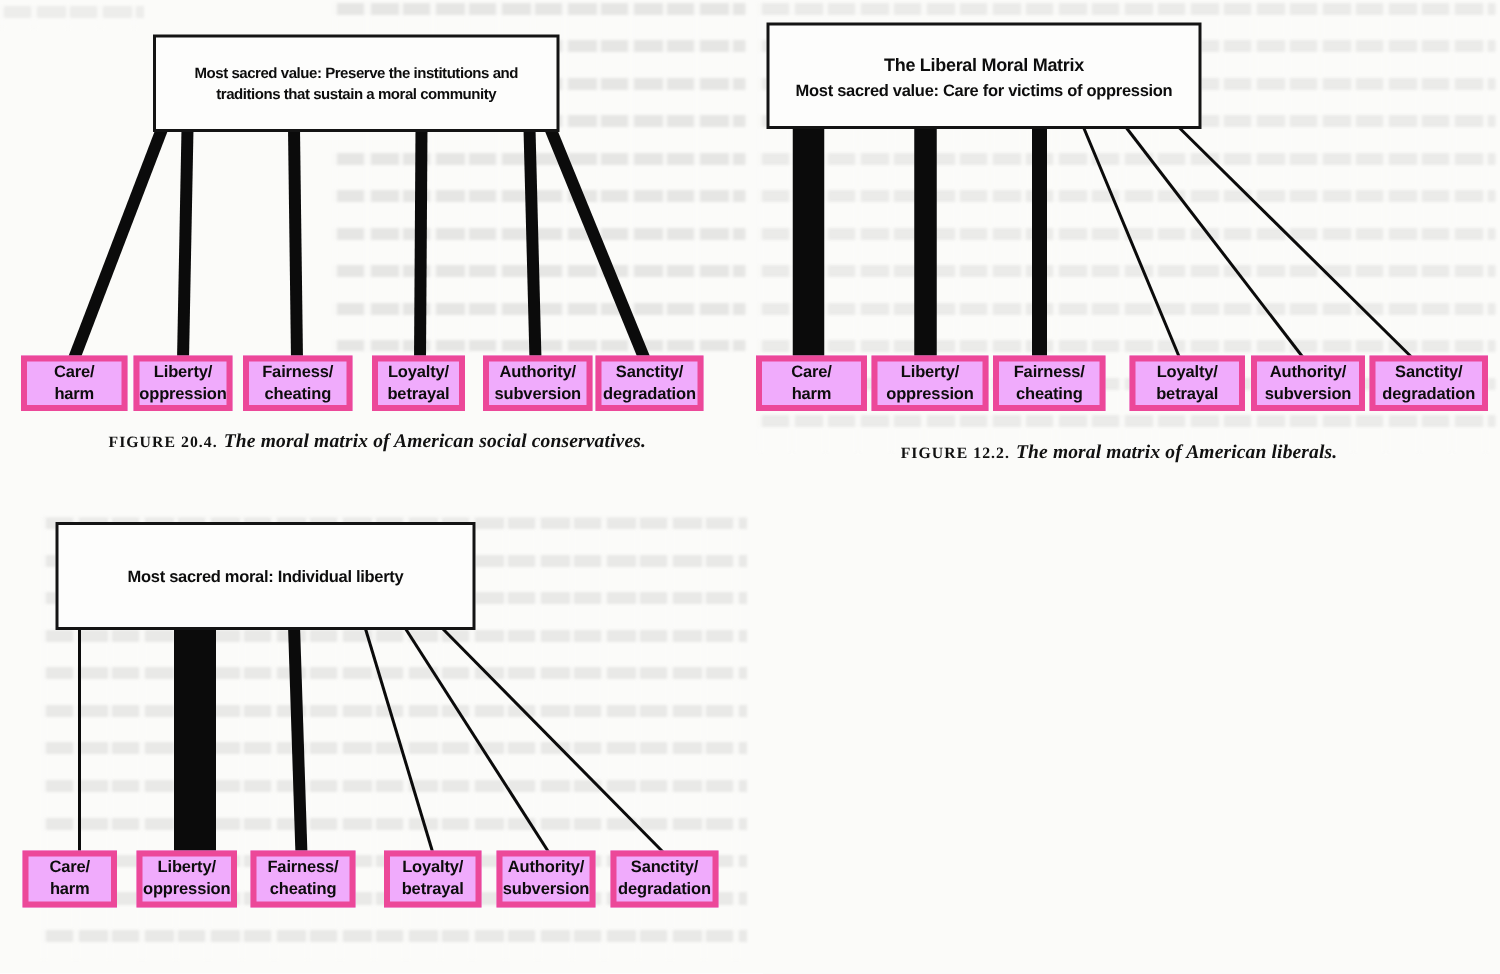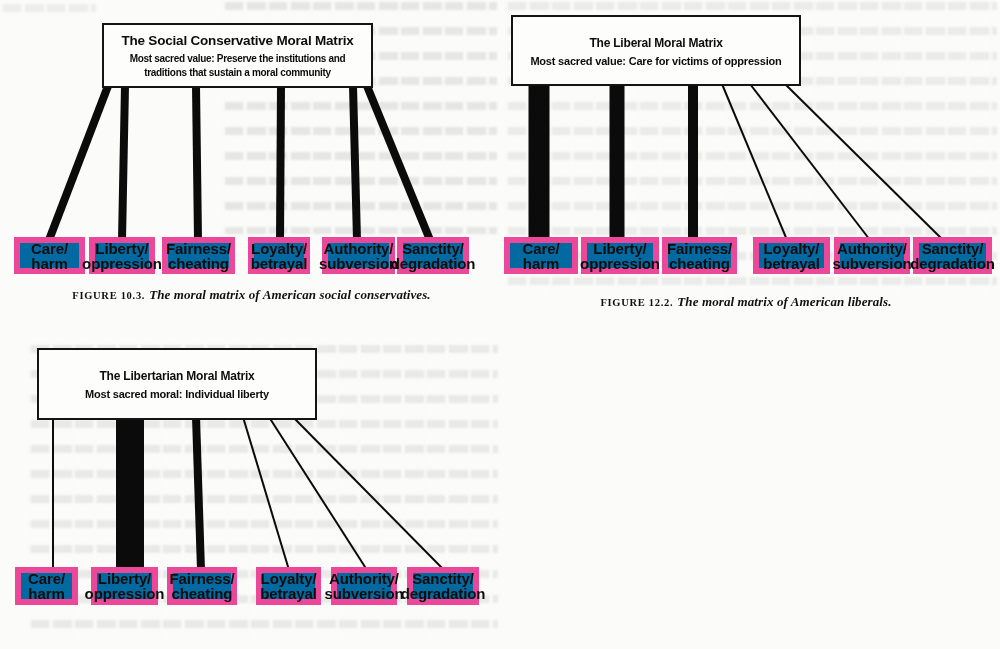--- a/index.html
+++ b/index.html
@@ -19,24 +19,24 @@
   .tbox{
     position:absolute;z-index:2;background:#fdfdfc;border:2px solid #141414;
     display:flex;flex-direction:column;justify-content:center;align-items:center;
     text-align:center;box-sizing:border-box;
   }
   .ttitle{font-weight:700;font-size:13.5px;line-height:18px;letter-spacing:-0.2px;white-space:pre-line;}
   .ttitle-lg{font-size:12px;}
   .tsub{font-weight:700;font-size:11px;line-height:14px;letter-spacing:-0.2px;white-space:pre-line;margin-top:2px;}
   .tsub-sm{font-size:10px;letter-spacing:-0.3px;}
   .fbox{
-    position:absolute;z-index:2;top:237px;height:37px;background:#0369a1;
-    border:6px solid #ec4899;box-sizing:border-box;
+    position:absolute;z-index:2;top:237px;height:37px;background:#f0abfc;
+    border:4px solid #ec4899;box-sizing:border-box;
     display:flex;align-items:center;justify-content:center;text-align:center;
-    font-weight:700;font-size:15px;line-height:15px;letter-spacing:-0.1px;
+    font-weight:700;font-size:11px;line-height:15px;letter-spacing:-0.1px;
     white-space:pre-line;
   }
   .fbox-r3{top:567px;height:38px;}
   .caption{
     position:absolute;z-index:2;text-align:center;line-height:16px;
     font-family:"Liberation Serif",serif;color:#111;
   }
   .cap-label{font-weight:700;font-size:10.5px;letter-spacing:0.7px;}
   .cap-text{font-weight:700;font-style:italic;font-size:13px;letter-spacing:0.1px;}
 </style>
@@ -65,38 +65,37 @@
       <line x1="785" y1="84" x2="943" y2="240" stroke="#0b0b0b" stroke-width="2"></line>
       <line x1="53" y1="417" x2="53" y2="570" stroke="#0b0b0b" stroke-width="2"></line>
       <line x1="130" y1="417" x2="130" y2="570" stroke="#0b0b0b" stroke-width="28"></line>
       <line x1="196" y1="417" x2="201" y2="570" stroke="#0b0b0b" stroke-width="8"></line>
       <line x1="243" y1="417" x2="289" y2="570" stroke="#0b0b0b" stroke-width="2"></line>
       <line x1="269" y1="417" x2="367" y2="570" stroke="#0b0b0b" stroke-width="2"></line>
       <line x1="293" y1="417" x2="444" y2="570" stroke="#0b0b0b" stroke-width="2"></line>
     </svg>
 
   <div class="tbox" style="left:102px;top:23px;width:271px;height:65px;">
-    <div class="ttitle">The Social Conservative Moral Matrix</div>
     <div class="tsub tsub-sm">Most sacred value: Preserve the institutions and
 traditions that sustain a moral community</div>
   </div>
   <div class="fbox" style="left:14px;width:71px;">Care/
 harm</div>
   <div class="fbox" style="left:89px;width:66px;">Liberty/
 oppression</div>
   <div class="fbox" style="left:162px;width:73px;">Fairness/
 cheating</div>
   <div class="fbox" style="left:248px;width:62px;">Loyalty/
 betrayal</div>
   <div class="fbox" style="left:322px;width:73px;">Authority/
 subversion</div>
   <div class="fbox" style="left:397px;width:72px;">Sanctity/
 degradation</div>
   <div class="caption" style="left:24px;top:286px;width:455px;">
-    <span class="cap-label">FIGURE 10.3.</span>
+    <span class="cap-label">FIGURE 20.4.</span>
     <span class="cap-text">The moral matrix of American social conservatives.</span>
   </div>
 
   <div class="tbox" style="left:511px;top:15px;width:290px;height:71px;">
     <div class="ttitle ttitle-lg">The Liberal Moral Matrix</div>
     <div class="tsub">Most sacred value: Care for victims of oppression</div>
   </div>
   <div class="fbox" style="left:504px;width:74px;">Care/
 harm</div>
   <div class="fbox" style="left:581px;width:78px;">Liberty/
@@ -108,21 +107,20 @@
   <div class="fbox" style="left:834px;width:76px;">Authority/
 subversion</div>
   <div class="fbox" style="left:913px;width:79px;">Sanctity/
 degradation</div>
   <div class="caption" style="left:504px;top:293px;width:484px;">
     <span class="cap-label">FIGURE 12.2.</span>
     <span class="cap-text">The moral matrix of American liberals.</span>
   </div>
 
   <div class="tbox" style="left:37px;top:348px;width:280px;height:72px;">
-    <div class="ttitle ttitle-lg">The Libertarian Moral Matrix</div>
     <div class="tsub">Most sacred moral: Individual liberty</div>
   </div>
   <div class="fbox fbox-r3" style="left:15px;width:63px;">Care/
 harm</div>
   <div class="fbox fbox-r3" style="left:91px;width:67px;">Liberty/
 oppression</div>
   <div class="fbox fbox-r3" style="left:167px;width:70px;">Fairness/
 cheating</div>
   <div class="fbox fbox-r3" style="left:256px;width:65px;">Loyalty/
 betrayal</div>

